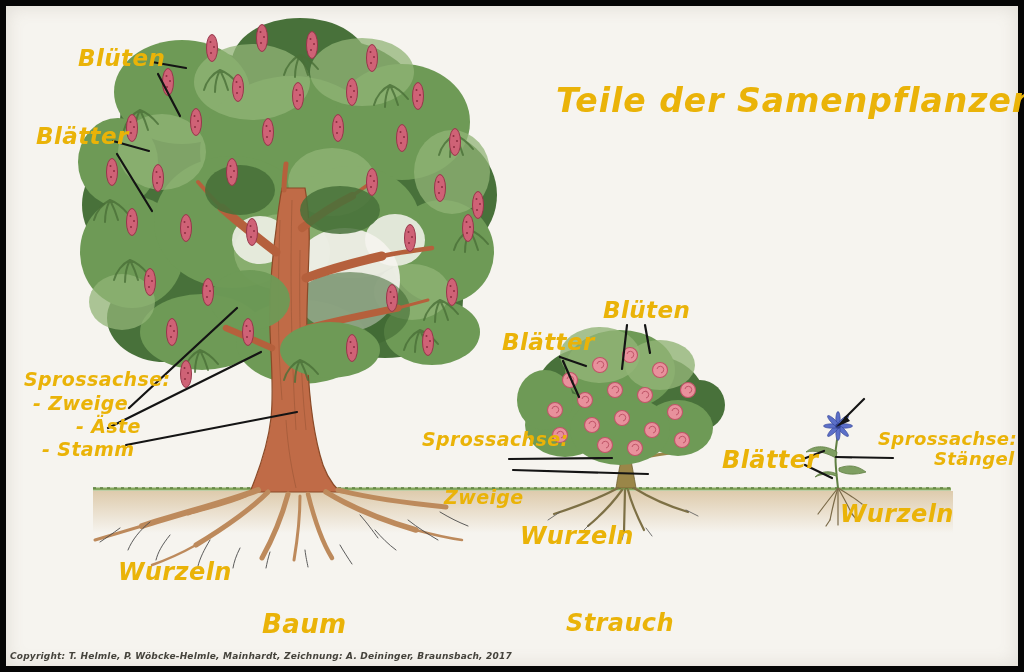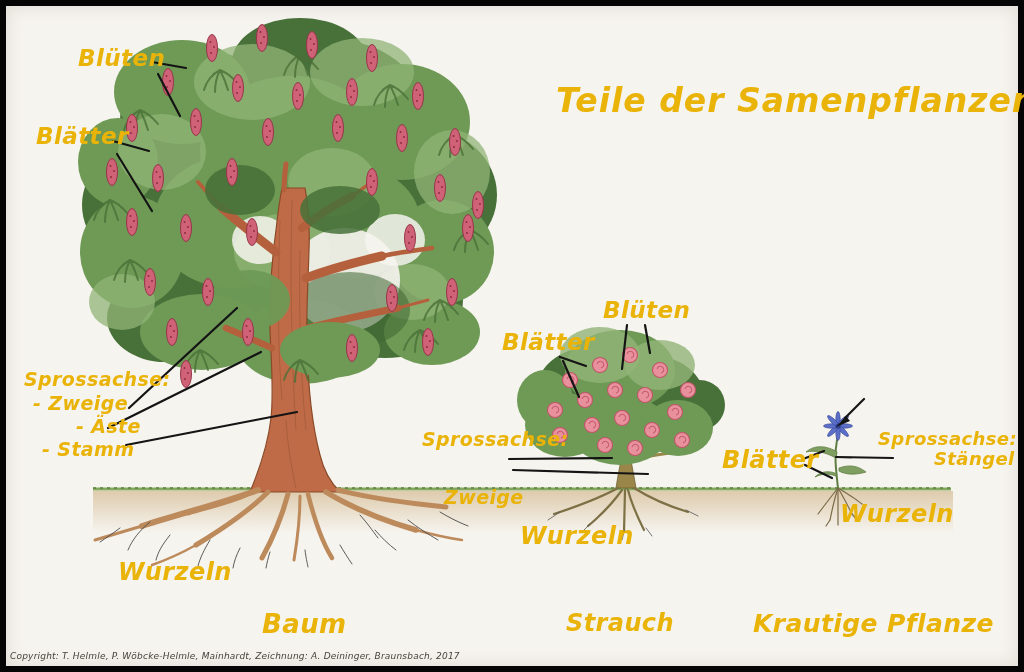--- a/index.html
+++ b/index.html
@@ -7,21 +7,21 @@
   .stage{position:relative;width:1024px;height:672px;background:#050505;overflow:hidden;}
   .paper{position:absolute;left:6px;top:6px;right:6px;bottom:6px;background:#f6f4ef;
          box-shadow:inset 0 0 18px rgba(120,110,95,.18);}
   .art{position:absolute;left:0;top:0;width:1024px;height:672px;}
   .lbl{position:absolute;color:#eab308;font-style:italic;font-weight:600;
        letter-spacing:.4px;white-space:nowrap;line-height:1.05;}
   .title{font-weight:600;letter-spacing:1px;}
   .caption{font-weight:700;}
   .small{font-weight:700;}
   .copyright{position:absolute;left:10px;top:651px;font-size:9px;font-style:italic;
-             color:#45433c;letter-spacing:.2px;font-weight:400;white-space:nowrap;}
+             color:#45433c;letter-spacing:.2px;font-weight:700;white-space:nowrap;}
 </style>
 </head>
 <body>
 
 <div class="stage">
   <div class="paper"></div>
 
   <svg class="art" viewBox="0 0 1024 672" xmlns="http://www.w3.org/2000/svg">
     <defs>
       <linearGradient id="soilGrad" x1="0" y1="0" x2="0" y2="1">
@@ -323,16 +323,15 @@
   <div class="lbl" style="left:603px;top:298px;font-size:23px;">Blüten</div>
   <div class="lbl small" style="left:422px;top:430px;font-size:19px;">Sprossachse:</div>
   <div class="lbl small" style="left:444px;top:452px;font-size:19px;margin-top:36px;">Zweige</div>
   <div class="lbl" style="left:520px;top:524px;font-size:24px;">Wurzeln</div>
   <div class="lbl caption" style="left:566px;top:611px;font-size:24px;">Strauch</div>
 
   <div class="lbl" style="left:722px;top:448px;font-size:24px;">Blätter</div>
   <div class="lbl small" style="left:878px;top:430px;font-size:18px;">Sprossachse:</div>
   <div class="lbl small" style="left:898px;top:450px;font-size:18px;margin-left:36px;">Stängel</div>
   <div class="lbl" style="left:840px;top:502px;font-size:24px;">Wurzeln</div>
-  <div class="lbl caption" style="left:753px;top:611px;font-size:25px;">Krautige Pflanze</div>
 
   <div class="copyright">Copyright: T. Helmle, P. Wöbcke-Helmle, Mainhardt, Zeichnung: A. Deininger, Braunsbach, 2017</div>
 </div>
 
 </body></html>

